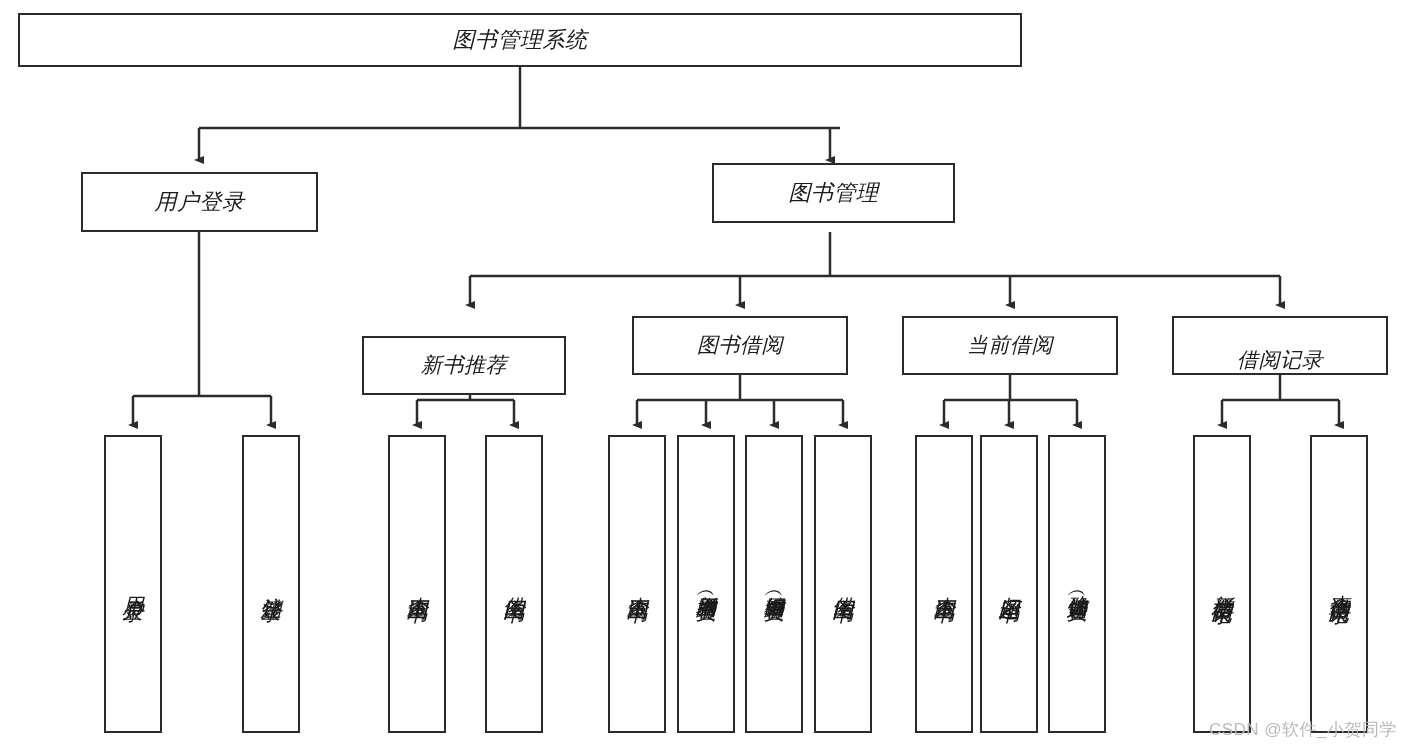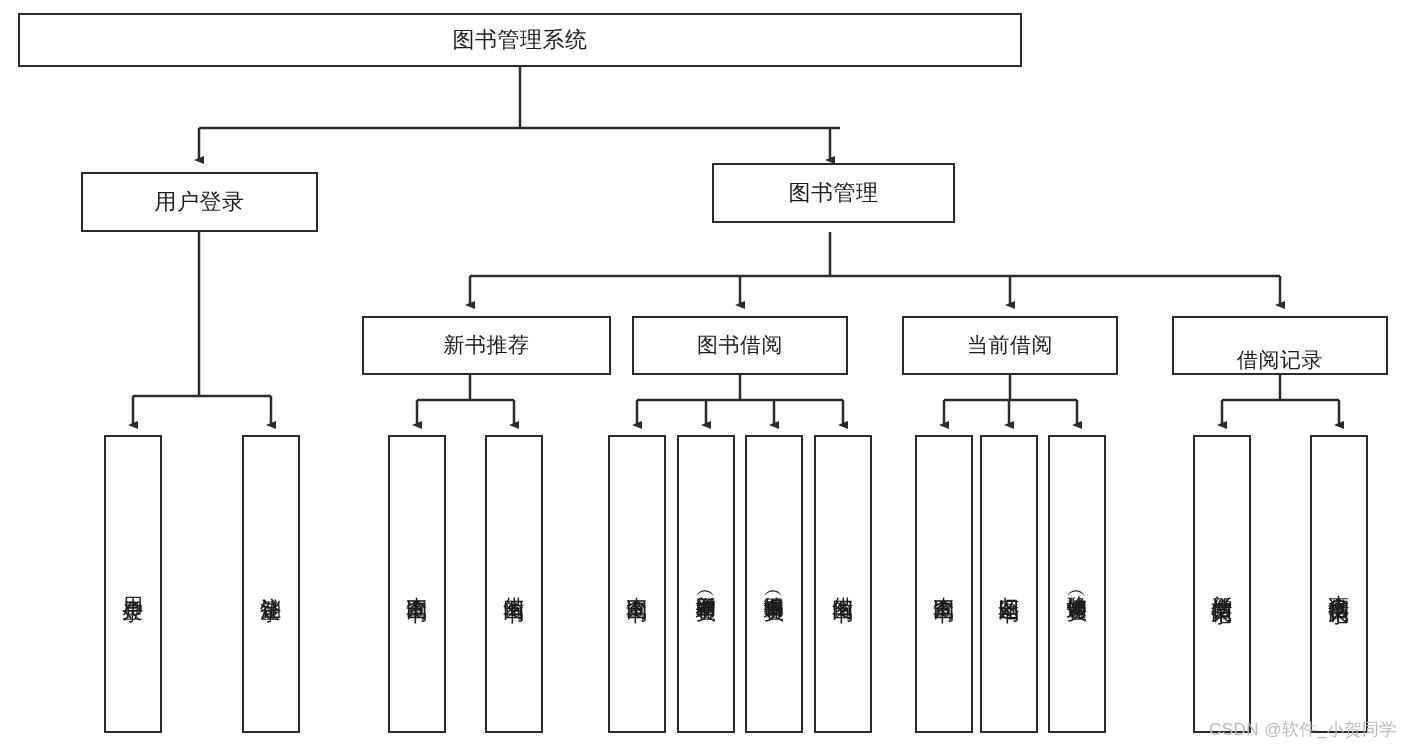--- a/index.html
+++ b/index.html
@@ -28,20 +28,21 @@
   }
   .node {
     position: absolute;
     box-sizing: border-box;
     background: #ffffff;
     border: 2px solid #2b2b2b;
     display: flex;
     align-items: center;
     justify-content: center;
     overflow: hidden;
+    font-style: italic;
   }
   .node .label {
     font-size: 21px;
     line-height: 1.18;
     color: #1c1c1c;
     letter-spacing: 0.5px;
     white-space: nowrap;
   }
   .node.root .label { font-size: 22px; }
   .node.level2 .label { font-size: 22px; }
@@ -133,21 +134,21 @@
     <span class="label">图书管理系统</span>
   </div>
 
   <div class="node level2" style="left:81px; top:172px; width:237px; height:60px;">
     <span class="label">用户登录</span>
   </div>
   <div class="node level2" style="left:712px; top:163px; width:243px; height:60px;">
     <span class="label">图书管理</span>
   </div>
 
-  <div class="node level3" style="left:362px; top:316px; width:249px; height:59px;">
+  <div class="node level3" style="left:362px; top:336px; width:204px; height:59px;">
     <span class="label">新书推荐</span>
   </div>
   <div class="node level3" style="left:632px; top:316px; width:216px; height:59px;text-align:center;">
     <span class="label">图书借阅</span>
   </div>
   <div class="node level3" style="left:902px; top:316px; width:216px; height:59px;">
     <span class="label">当前借阅</span>
   </div>
   <div class="node level3" style="left:1172px; top:316px; width:216px; height:59px;align-items:flex-end;">
     <span class="label">借阅记录</span>

